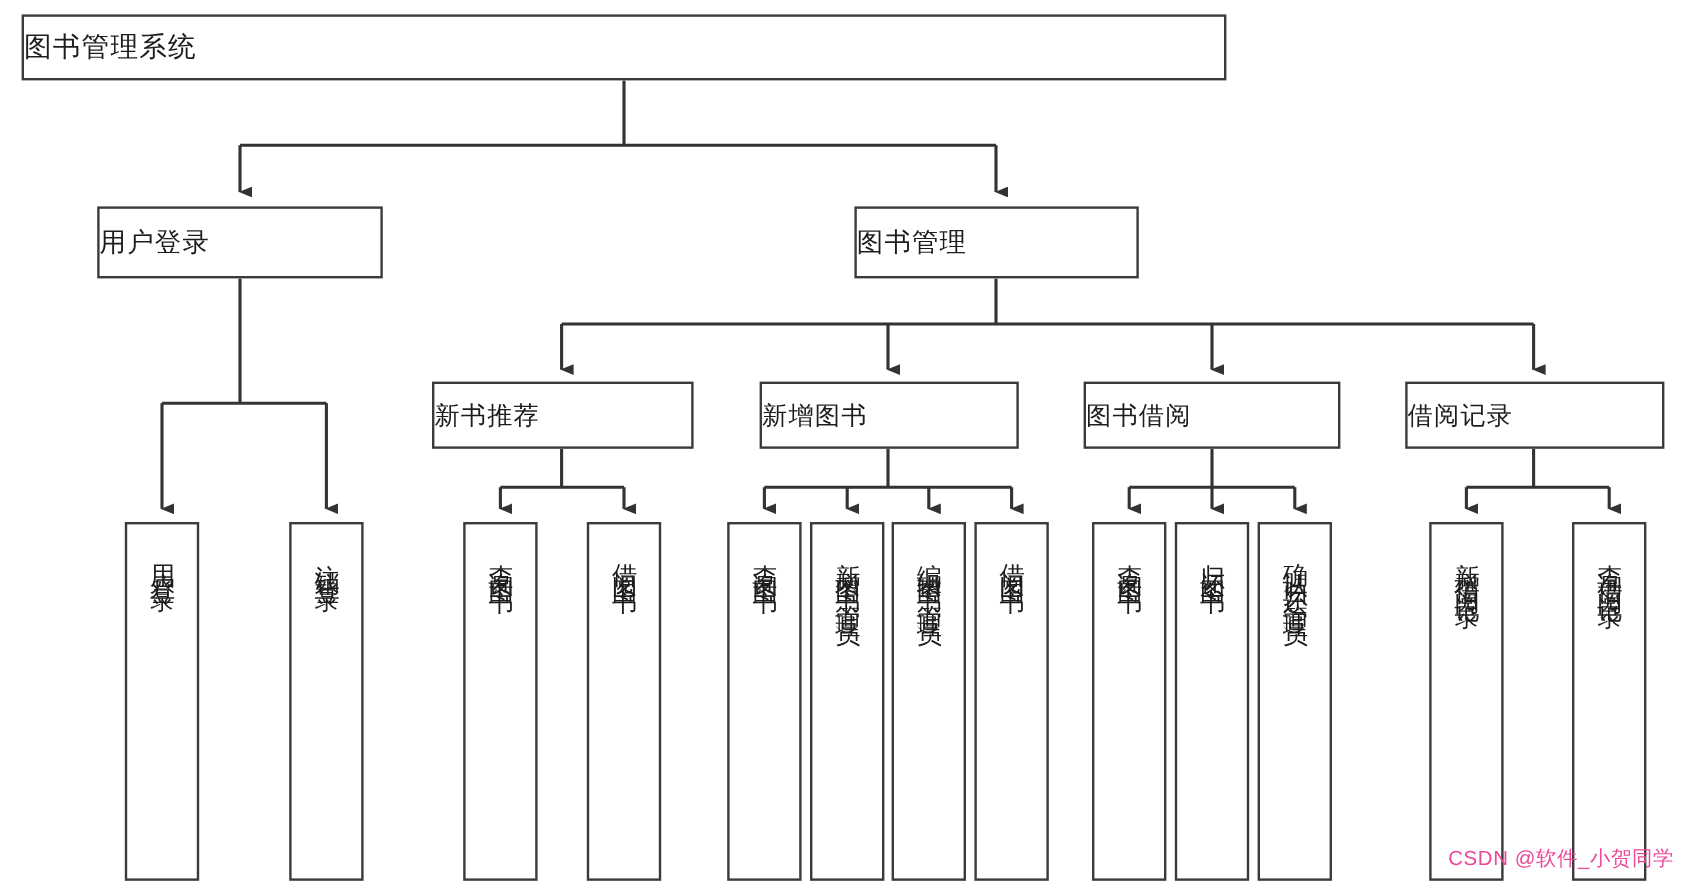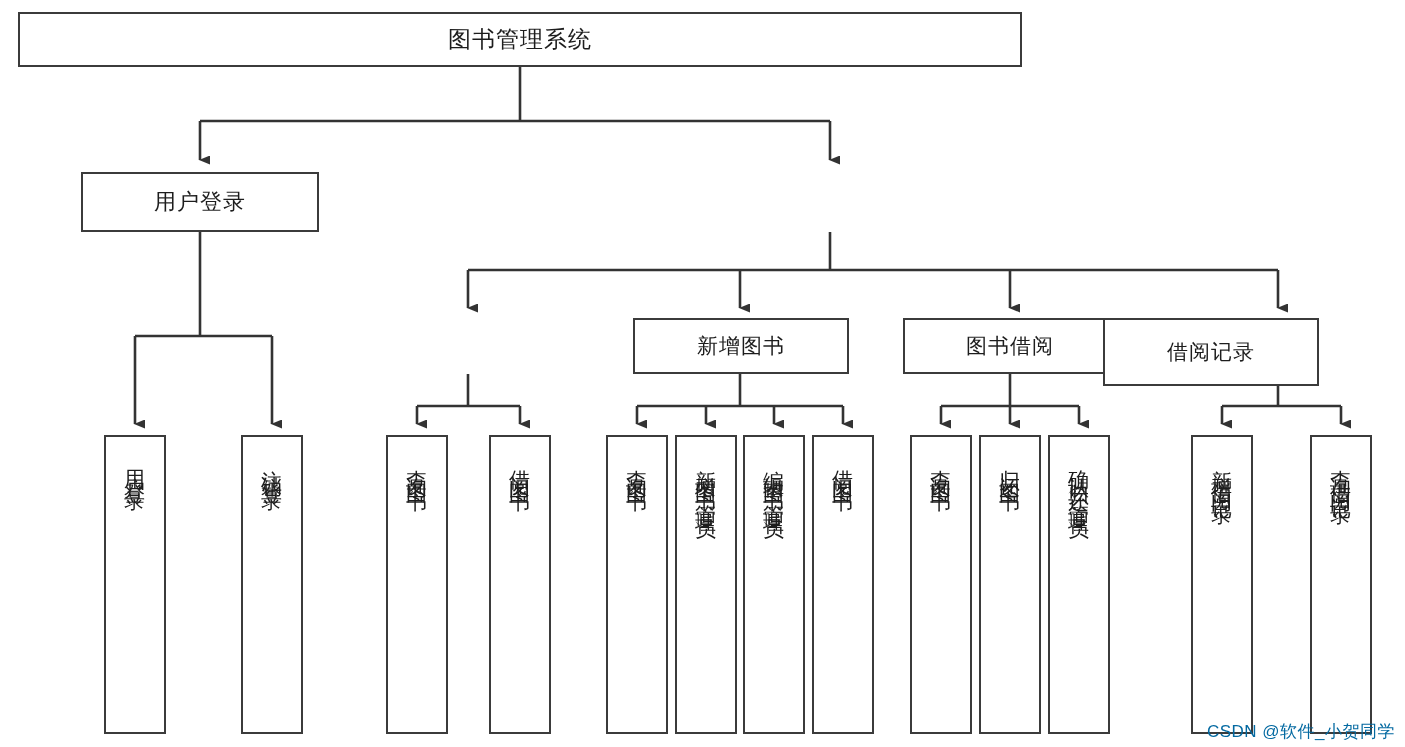--- a/index.html
+++ b/index.html
@@ -26,21 +26,21 @@
     height: 747px;
     pointer-events: none;
   }
   .node {
     position: absolute;
     box-sizing: border-box;
     background: #ffffff;
     border: 2px solid #3b3b3b;
     display: flex;
     align-items: center;
-    justify-content: center;
+    justify-content: flex-start;
     color: #1d1d1d;
   }
   .node.level-root {
     font-size: 23px;
     letter-spacing: 1px;
   }
   .node.level-1 {
     font-size: 22px;
     letter-spacing: 1px;
   }
@@ -57,23 +57,23 @@
   .leaf-text {
     writing-mode: vertical-rl;
     text-orientation: upright;
     letter-spacing: 7px;
     line-height: 1;
     white-space: nowrap;
   }
   #watermark {
     position: absolute;
     right: 10px;
-    bottom: 4px;
+    bottom: 20px;
     font-size: 17px;
-    color: #0369a1;
+    color: #ec4899;
     letter-spacing: 0.5px;
     white-space: nowrap;
     margin-top: 16px;
   }
 </style>
 </head>
 <body>
 
 <div id="diagram-root">
 
@@ -128,31 +128,37 @@
   </svg>
 
   <div class="node level-root" style="left:18px; top:12px; width:1004px; height:55px;">
     <span>图书管理系统</span>
   </div>
 
   <div class="node level-1" style="left:81px; top:172px; width:238px; height:60px;">
     <span>用户登录</span>
   </div>
 
-
+  <div class="node level-1" style="left:712px; top:172px; width:237px; height:60px;">
+    <span>图书管理</span>
+  </div>
+
+  <div class="node level-2" style="left:360px; top:318px; width:218px; height:56px;">
+    <span>新书推荐</span>
+  </div>
 
   <div class="node level-2" style="left:633px; top:318px; width:216px; height:56px;">
     <span>新增图书</span>
   </div>
 
   <div class="node level-2" style="left:903px; top:318px; width:214px; height:56px;">
     <span>图书借阅</span>
   </div>
 
-  <div class="node level-2" style="left:1103px; top:318px; width:216px; height:68px;">
+  <div class="node level-2" style="left:1171px; top:318px; width:216px; height:56px;">
     <span>借阅记录</span>
   </div>
 
   <div class="node leaf" style="left:104px; top:435px; width:62px; height:299px;">
     <span class="leaf-text">用户登录</span>
   </div>
 
   <div class="node leaf" style="left:241px; top:435px; width:62px; height:299px;">
     <span class="leaf-text">注销登录</span>
   </div>

